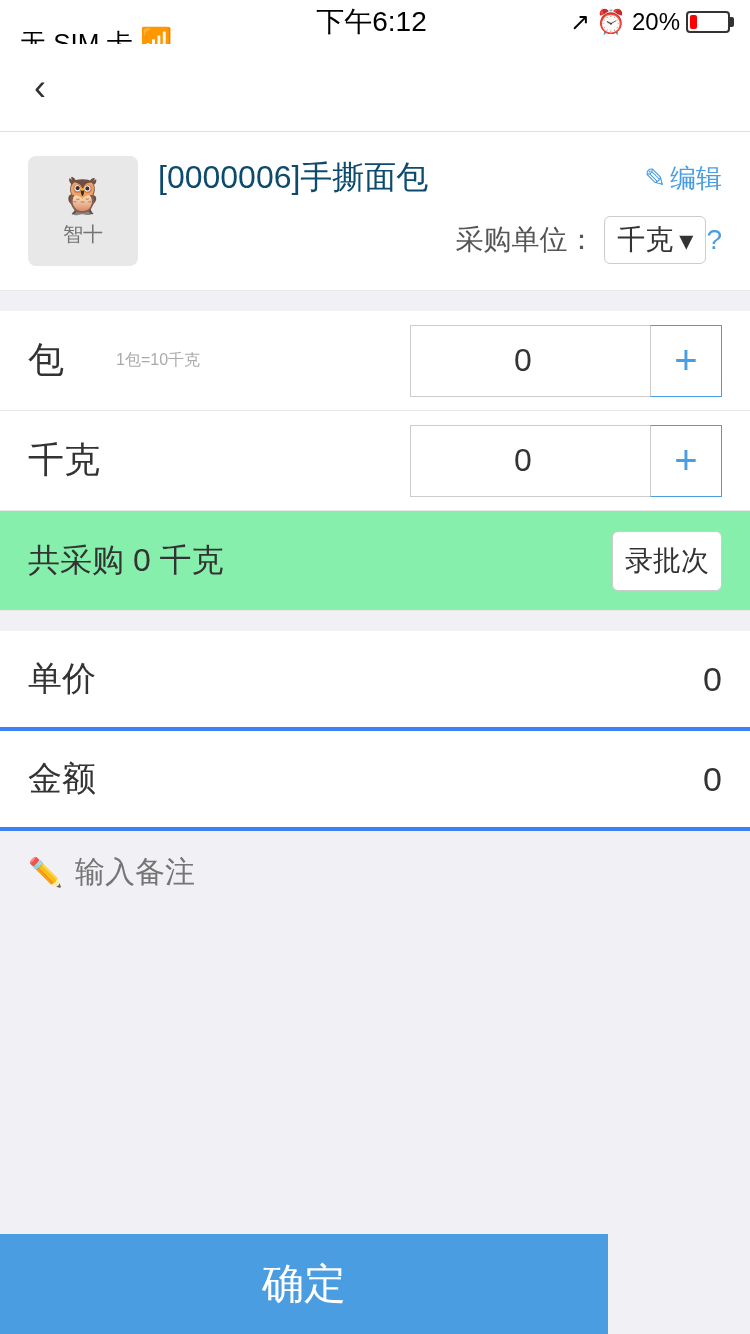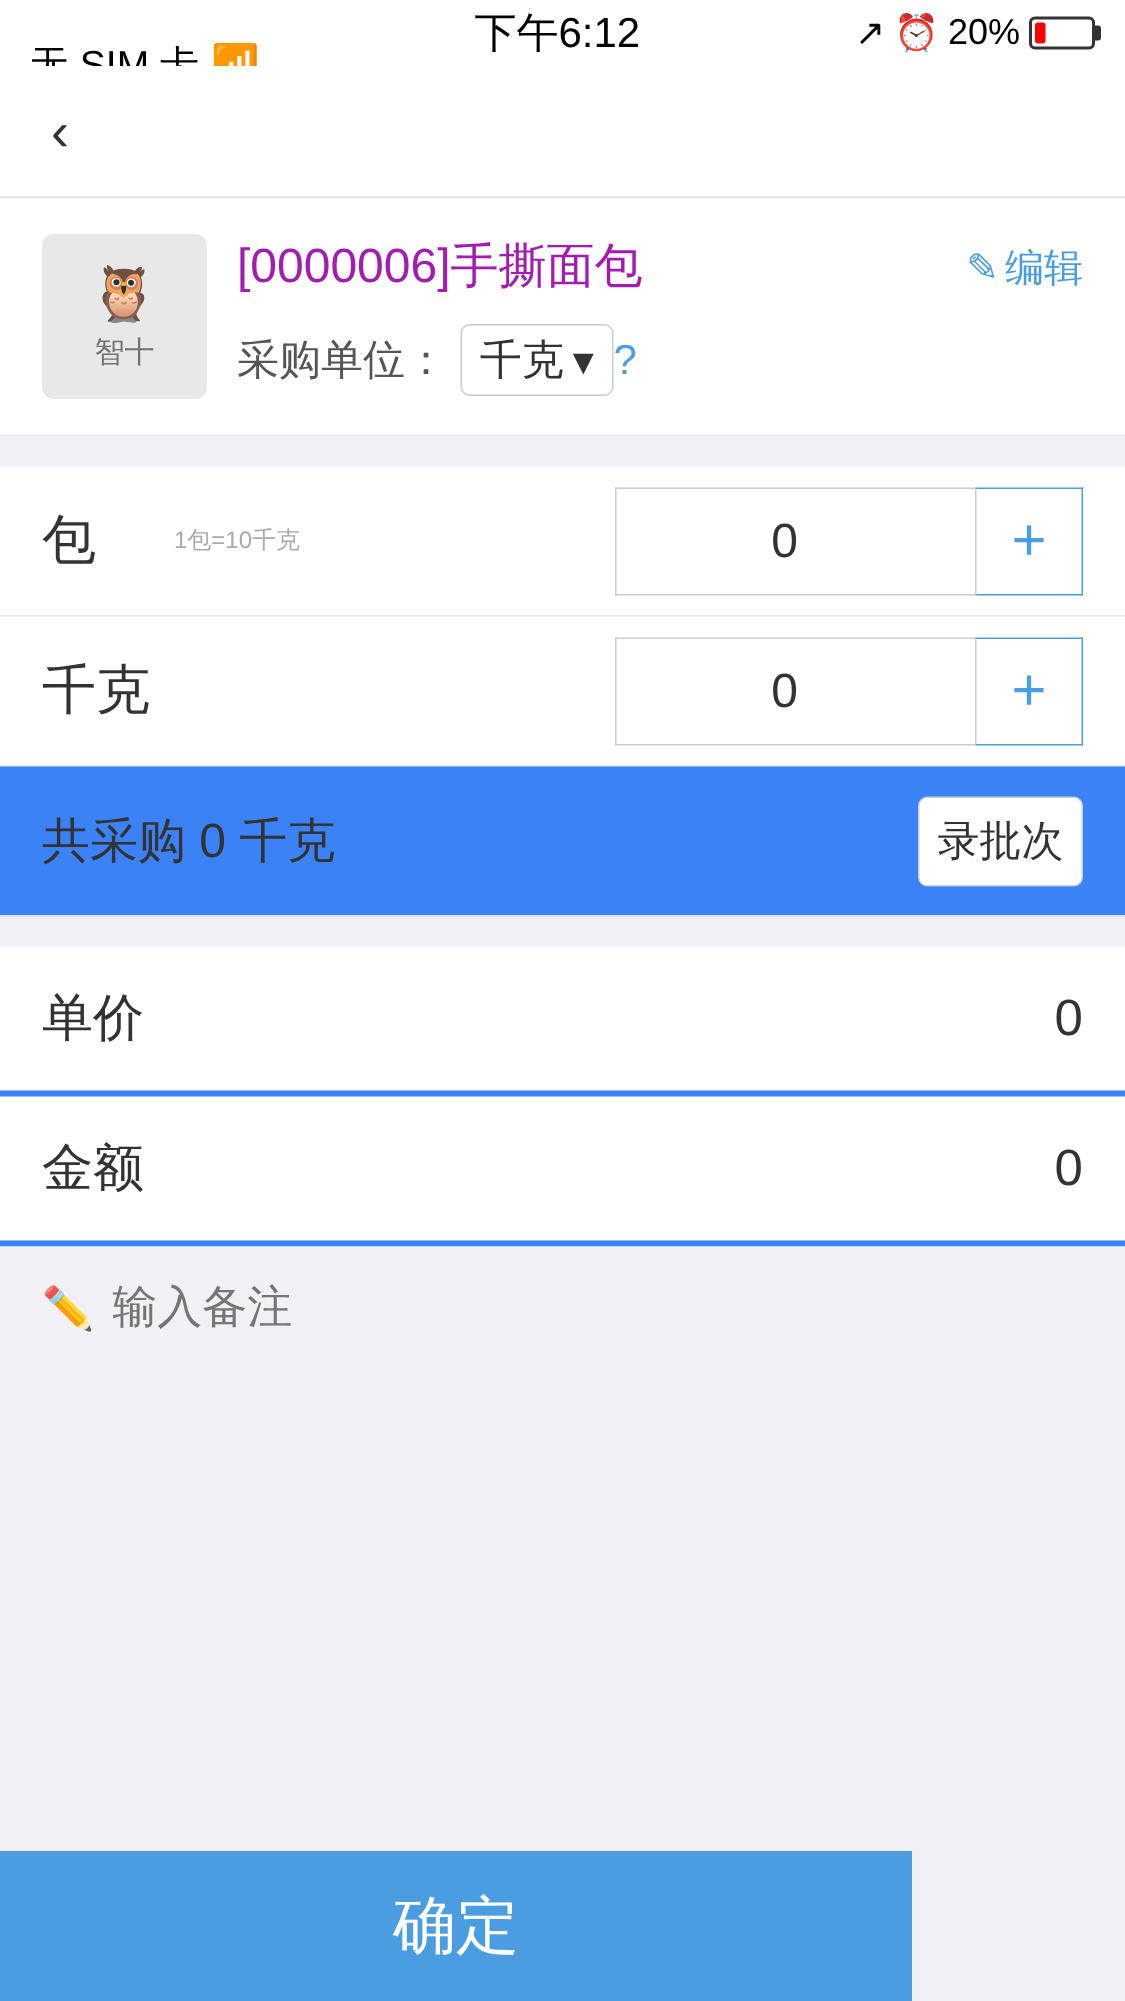--- a/index.html
+++ b/index.html
@@ -17,21 +17,21 @@
       width: 750px;
       height: 44px;
       background: #fff;
       display: flex;
       align-items: center;
       justify-content: space-between;
       padding: 0 20px;
       font-size: 26px;
       color: #000;
     }
-    .status-left { display: flex; align-items: center; gap: 8px; margin-top: 42px; }
+    .status-left { display: flex; gap: 8px; margin-top: 42px; }
     .status-center { font-weight: 500; font-size: 28px; }
     .status-right { display: flex; align-items: center; gap: 6px; font-size: 24px; }
     .battery-icon {
       width: 44px; height: 22px;
       border: 2px solid #333;
       border-radius: 4px;
       position: relative;
       display: inline-flex;
       align-items: center;
       padding: 2px;
@@ -113,34 +113,34 @@
       flex: 1;
     }
     .product-name-row {
       display: flex;
       justify-content: space-between;
       align-items: center;
       margin-bottom: 16px;
     }
     .product-name {
       font-size: 32px;
-      color: #a21caf;
+      color: #0c4a6e;
       font-weight: 400;
     }
     .edit-btn {
       color: #4a9de0;
       font-size: 26px;
       display: flex;
       align-items: center;
       gap: 4px;
       cursor: pointer;
     }
     .unit-row {
       display: flex;
-      justify-content: flex-start;
+      justify-content: flex-end;
       align-items: center;
     }
     .unit-label {
       font-size: 28px;
       color: #555;
     }
     .unit-select {
       border: 1px solid #ccc;
       border-radius: 6px;
       padding: 4px 12px;
@@ -219,21 +219,21 @@
       border-left: 1px solid #ccc;
     }
 
     
     .summary-row {
       display: flex;
       align-items: center;
       justify-content: space-between;
       padding: 0 28px;
       height: 100px;
-      background: #3b82f6;
+      background: #86efac;
       border-bottom: 1px solid #e8e8e8;
     }
     .summary-text {
       font-size: 32px;
       color: #333;
     }
     .batch-btn {
       border: 1px solid #ccc;
       border-radius: 6px;
       padding: 10px 12px;

